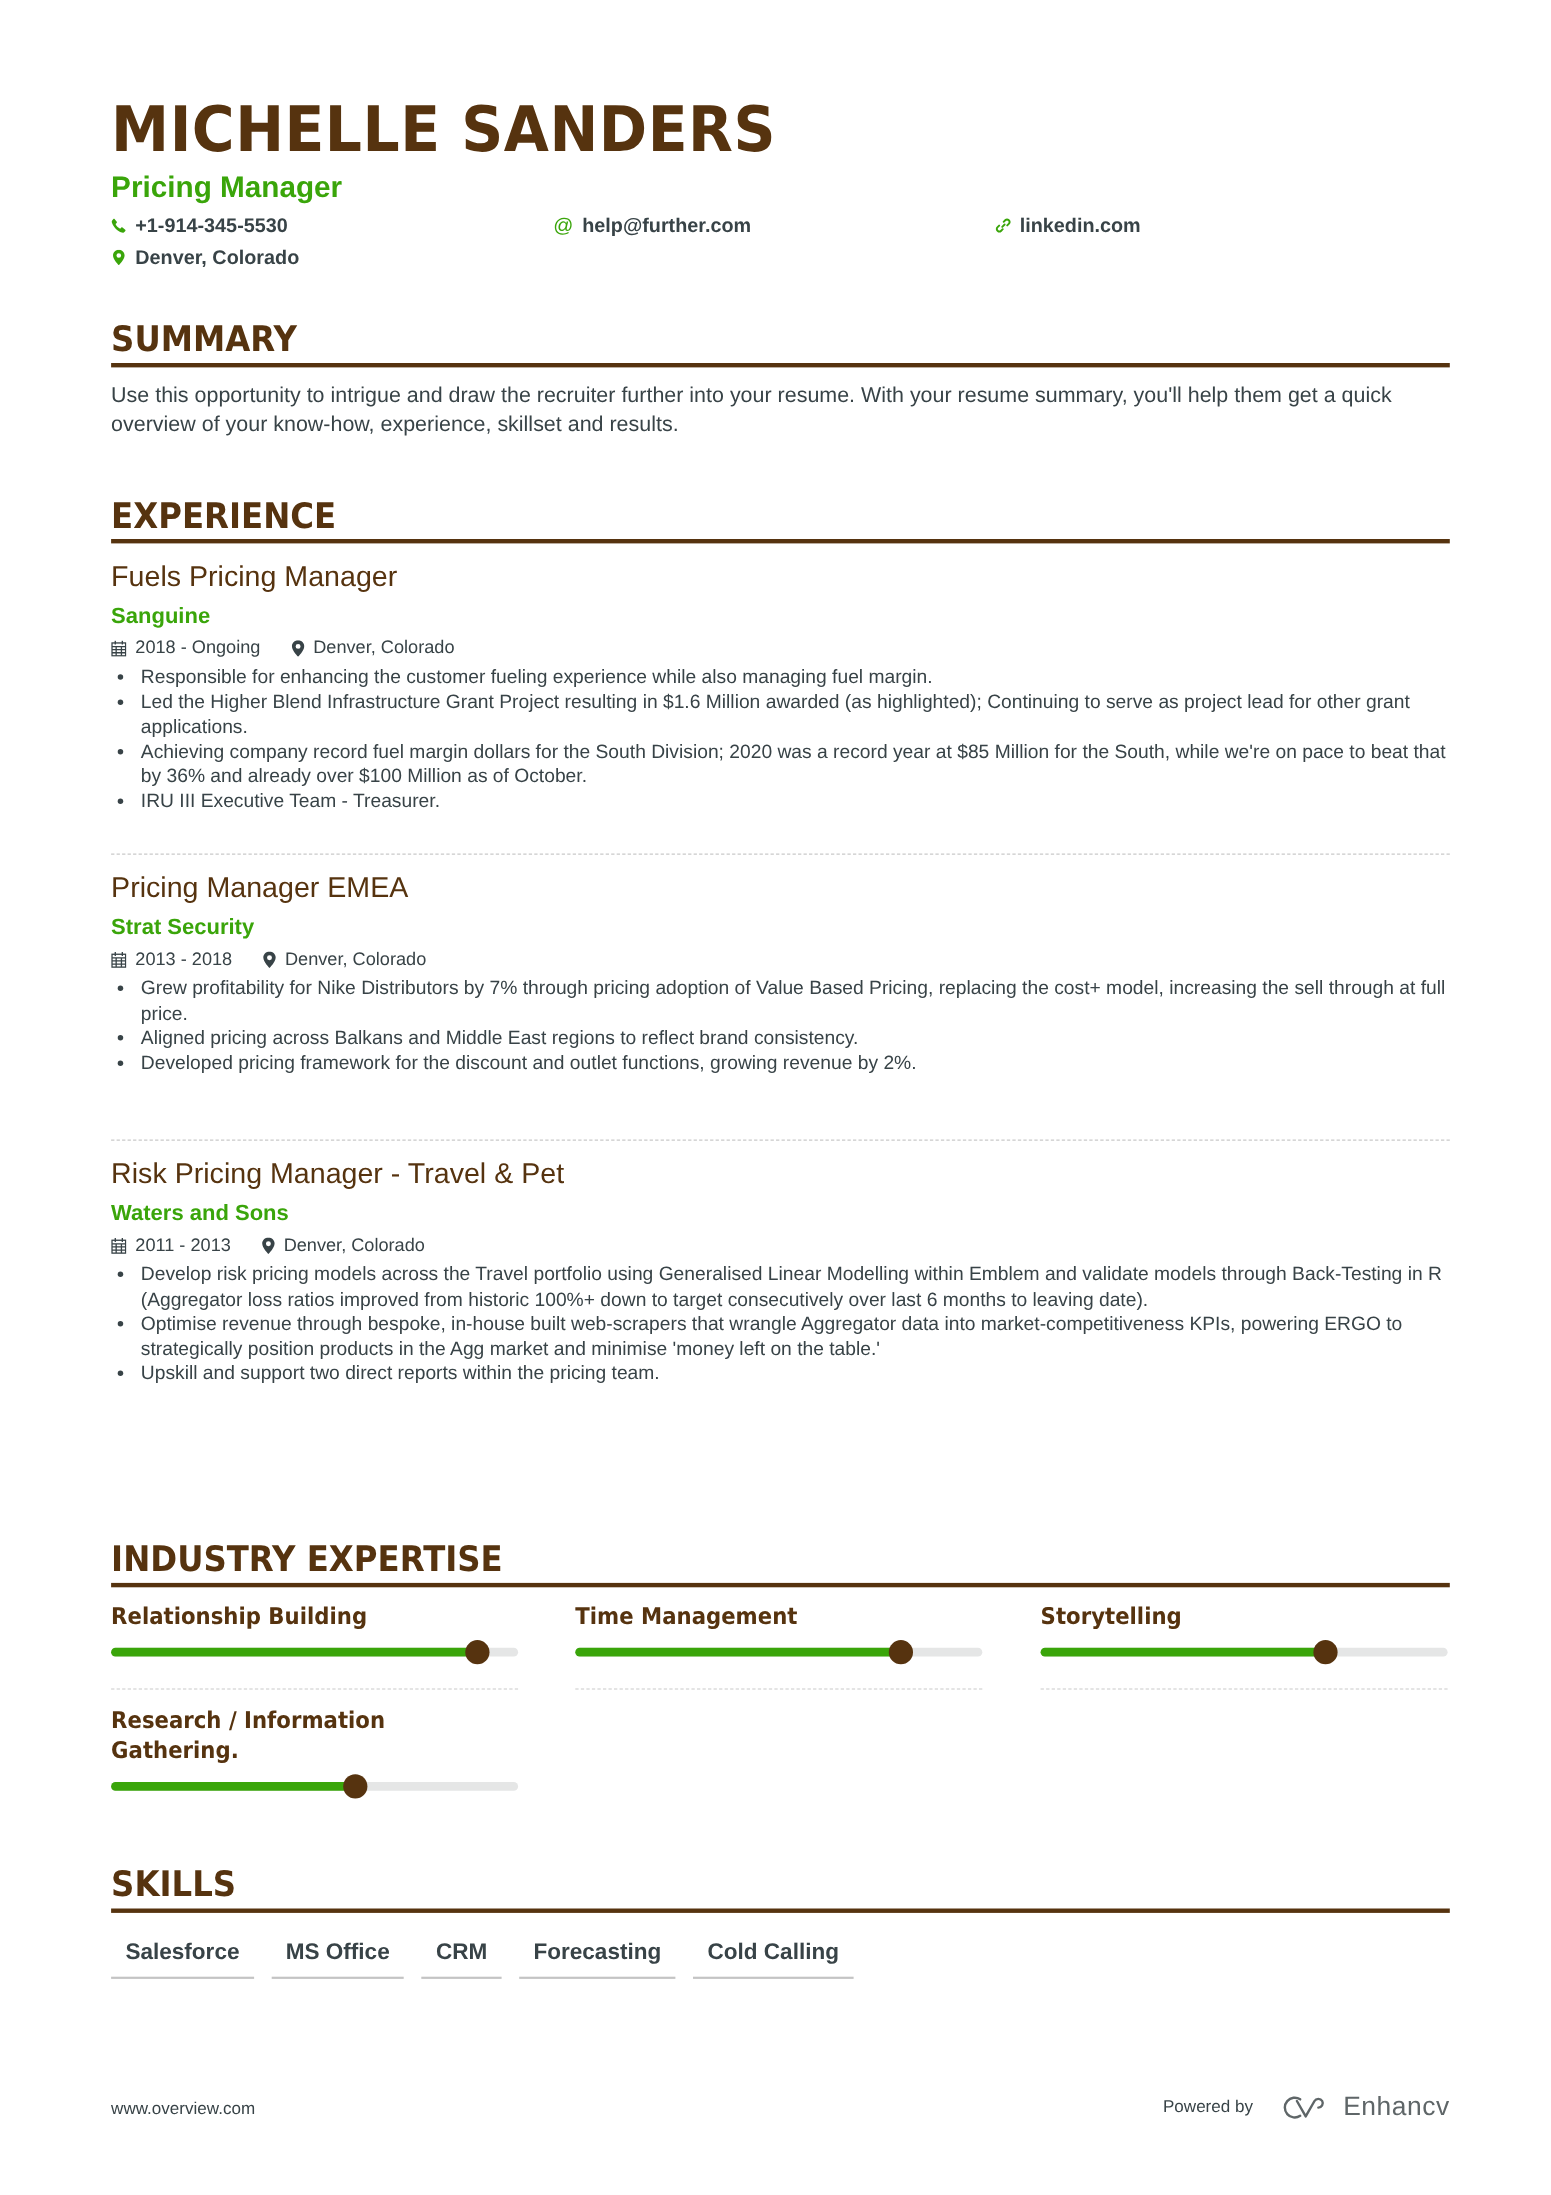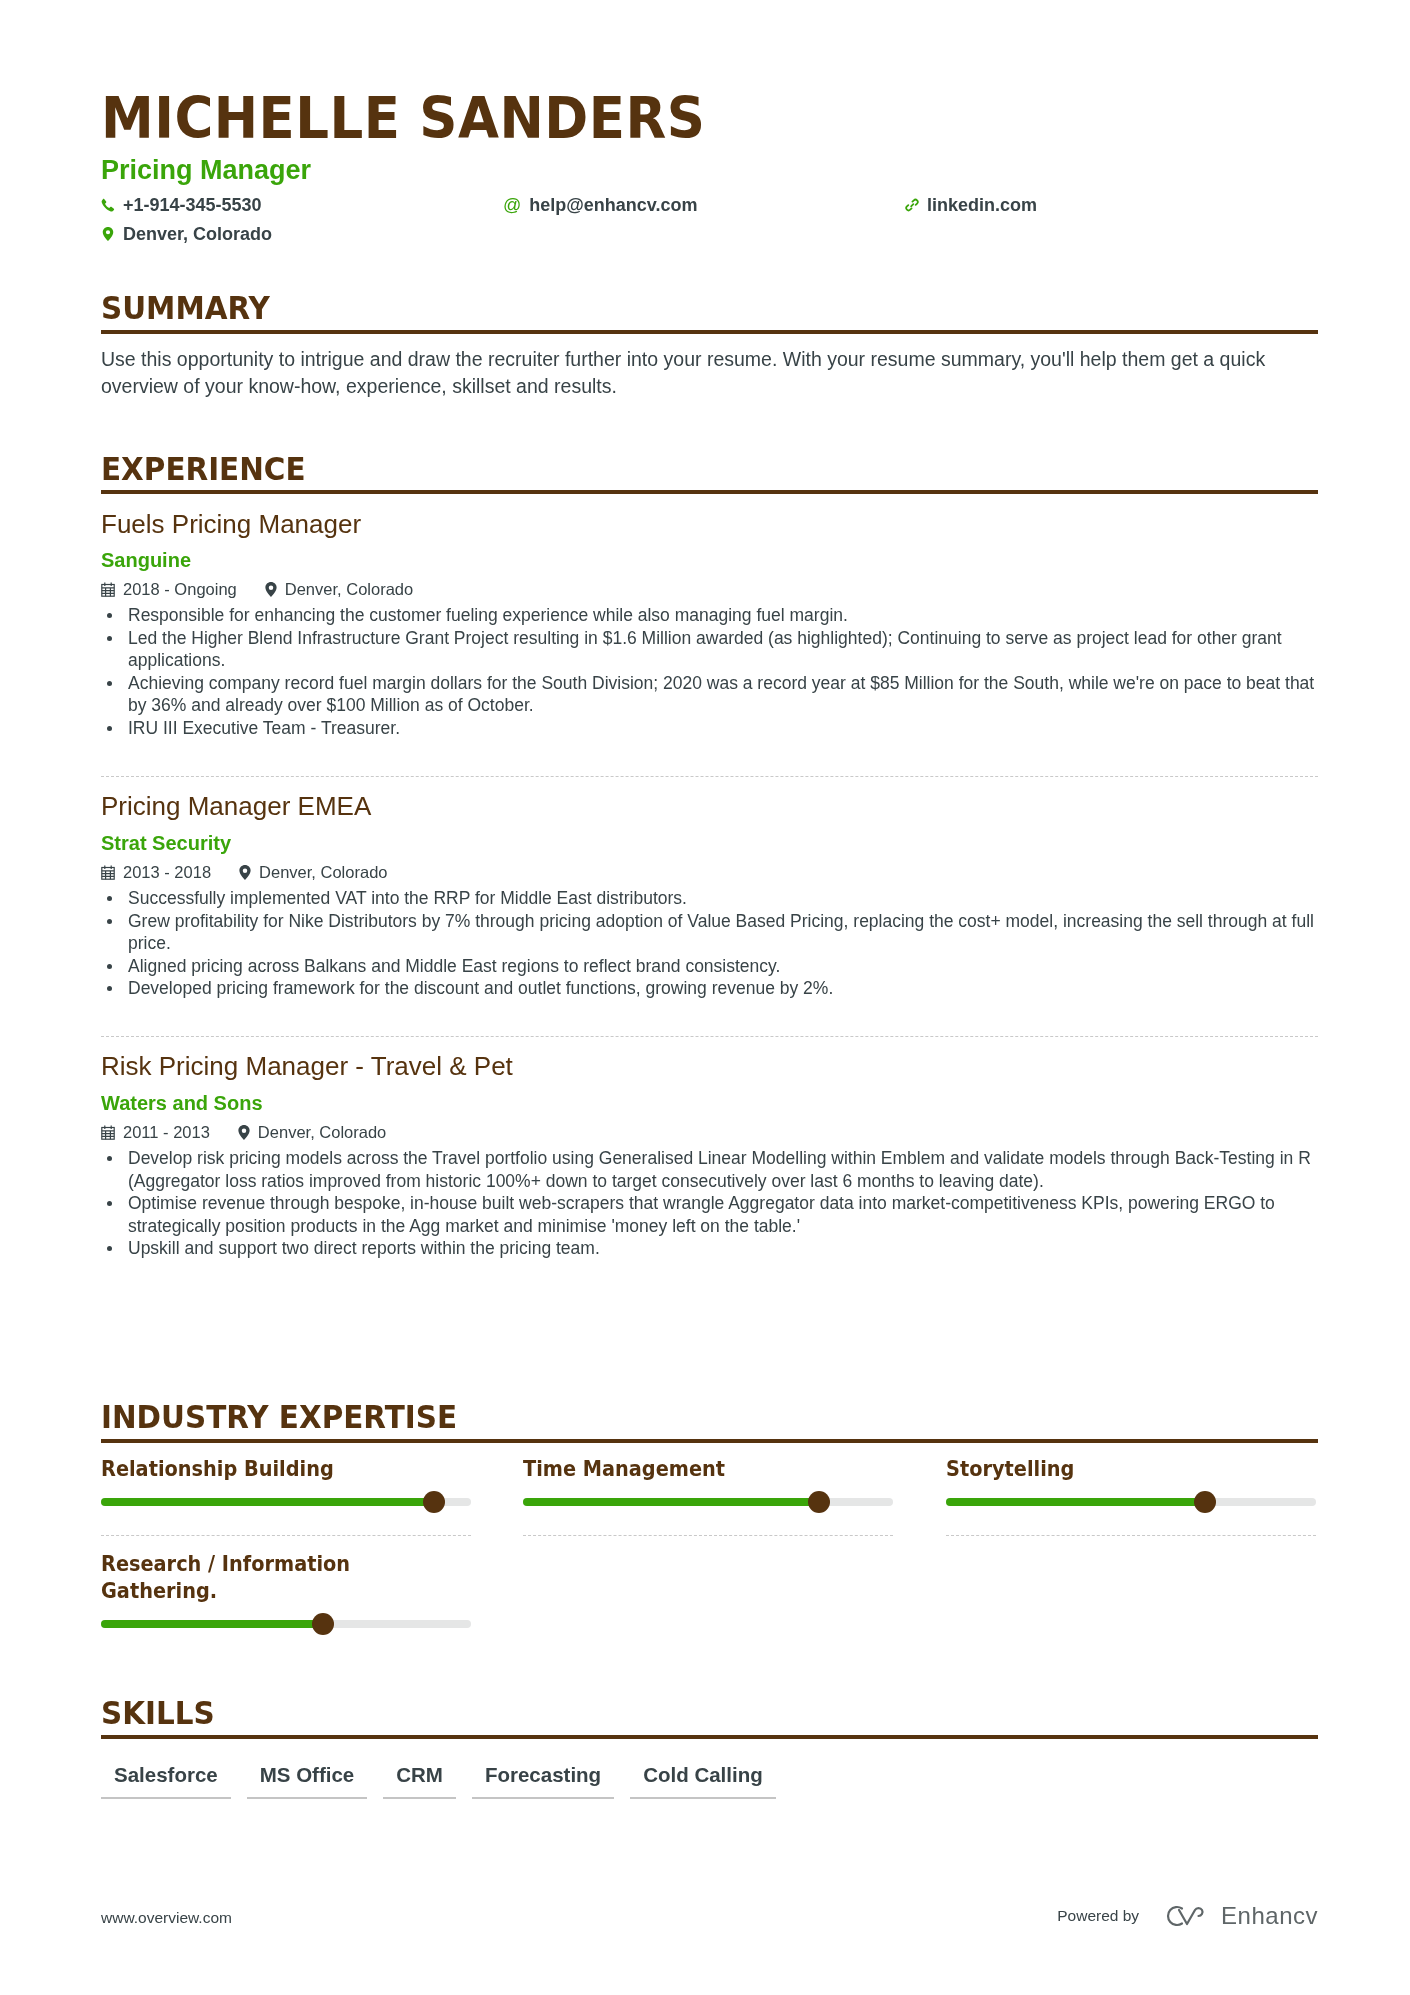--- a/index.html
+++ b/index.html
@@ -51,21 +51,21 @@
   <div class="title">Pricing Manager</div>
 
   <div class="contact" style="top:194px;left:0;">
     <svg viewBox="0 0 16 16">
         <path fill="#3aa50a" d="M3.6 1.2l2.3 2.9c.3.4.2.9-.1 1.2L4.6 6.5c.9 2 2.6 3.8 4.8 4.9l1.2-1.2c.3-.3.9-.4 1.2-.1l2.9 2.2c.4.3.4.9.1 1.3l-1.3 1.3c-.6.6-1.5.8-2.3.5C6.4 13.6 2.4 9.6.8 4.8.5 4 .7 3.1 1.3 2.5L2.4 1.2c.3-.4.9-.4 1.2 0z"></path>
       </svg>
     <span>+1-914-345-5530</span>
   </div>
   <div class="contact" style="top:194px;left:402px;">
     <span style="color:#3aa50a;font-weight:normal;font-size:18px;">@</span>
-    <span>help@enhancv.com</span>
+    <span>help@further.com</span>
   </div>
   <div class="contact" style="top:194px;left:804px;">
     <svg viewBox="0 0 16 16">
         <g fill="none" stroke="#3aa50a" stroke-width="2" stroke-linecap="round">
           <path d="M7 9.5l2.5-2.5"></path>
           <path d="M8.5 4.2l1.6-1.6a2.6 2.6 0 013.7 3.7l-1.6 1.6"></path>
           <path d="M7.5 11.8l-1.6 1.6a2.6 2.6 0 01-3.7-3.7l1.6-1.6"></path>
         </g>
       </svg>
     <span>linkedin.com</span>
@@ -120,21 +120,20 @@
       </svg>
     <span>2013 - 2018</span>
     <span class="loc">
       <svg viewBox="0 0 12 16">
           <path fill="#384347" d="M6 0C2.7 0 0 2.6 0 5.9 0 10.3 6 16 6 16s6-5.7 6-10.1C12 2.6 9.3 0 6 0zm0 8.4a2.4 2.4 0 110-4.8 2.4 2.4 0 010 4.8z"></path>
         </svg>
       <span>Denver, Colorado</span>
     </span>
   </div>
   <ul class="bullets" style="top:887px;">
-    <li>Successfully implemented VAT into the RRP for Middle East distributors.</li>
     <li>Grew profitability for Nike Distributors by 7% through pricing adoption of Value Based Pricing, replacing the cost+ model, increasing the sell through at full price.</li>
     <li>Aligned pricing across Balkans and Middle East regions to reflect brand consistency.</li>
     <li>Developed pricing framework for the discount and outlet functions, growing revenue by 2%.</li>
   </ul>
   <div class="dash" style="top:1036px;"></div>
 
   <div class="job-title" style="top:1050px;">Risk Pricing Manager - Travel &amp; Pet</div>
   <div class="company" style="top:1091px;">Waters and Sons</div>
   <div class="meta" style="top:1122px;">
     <svg viewBox="0 0 14 15">

